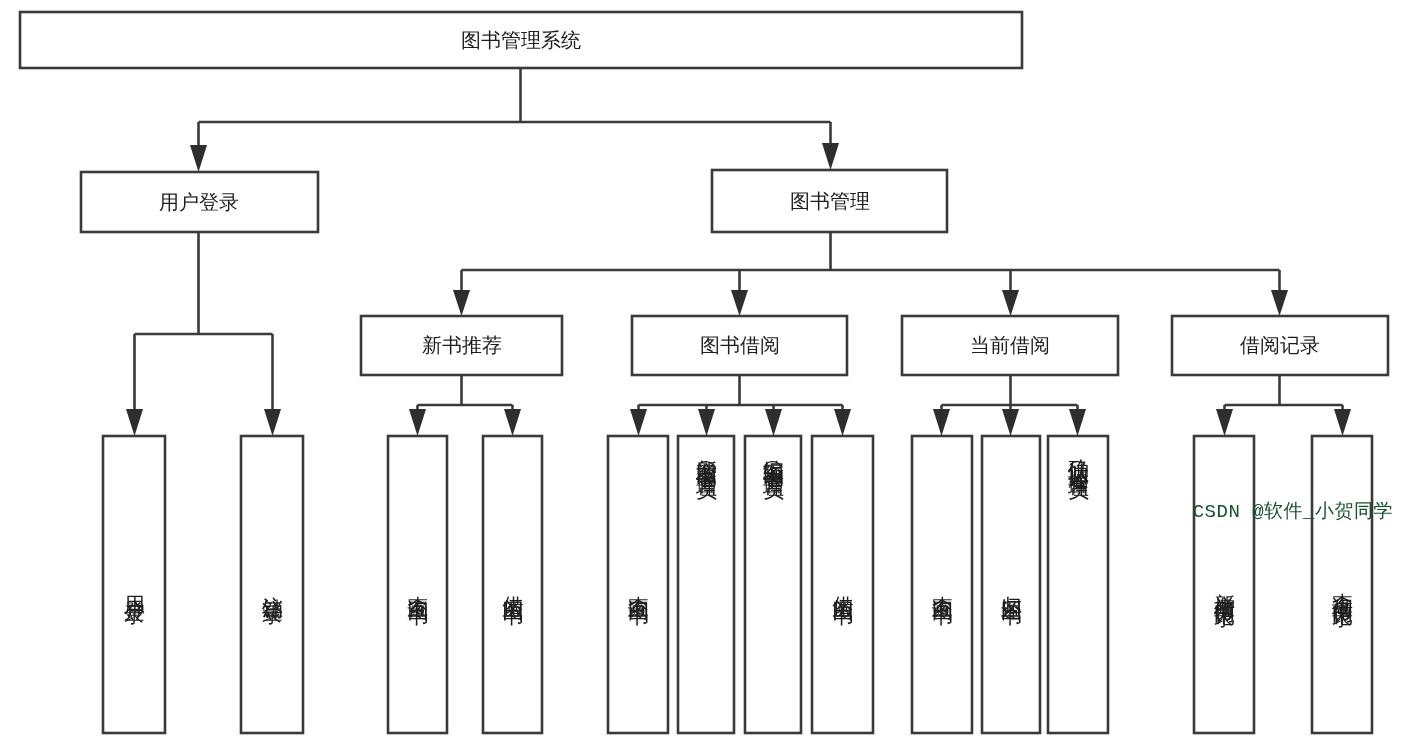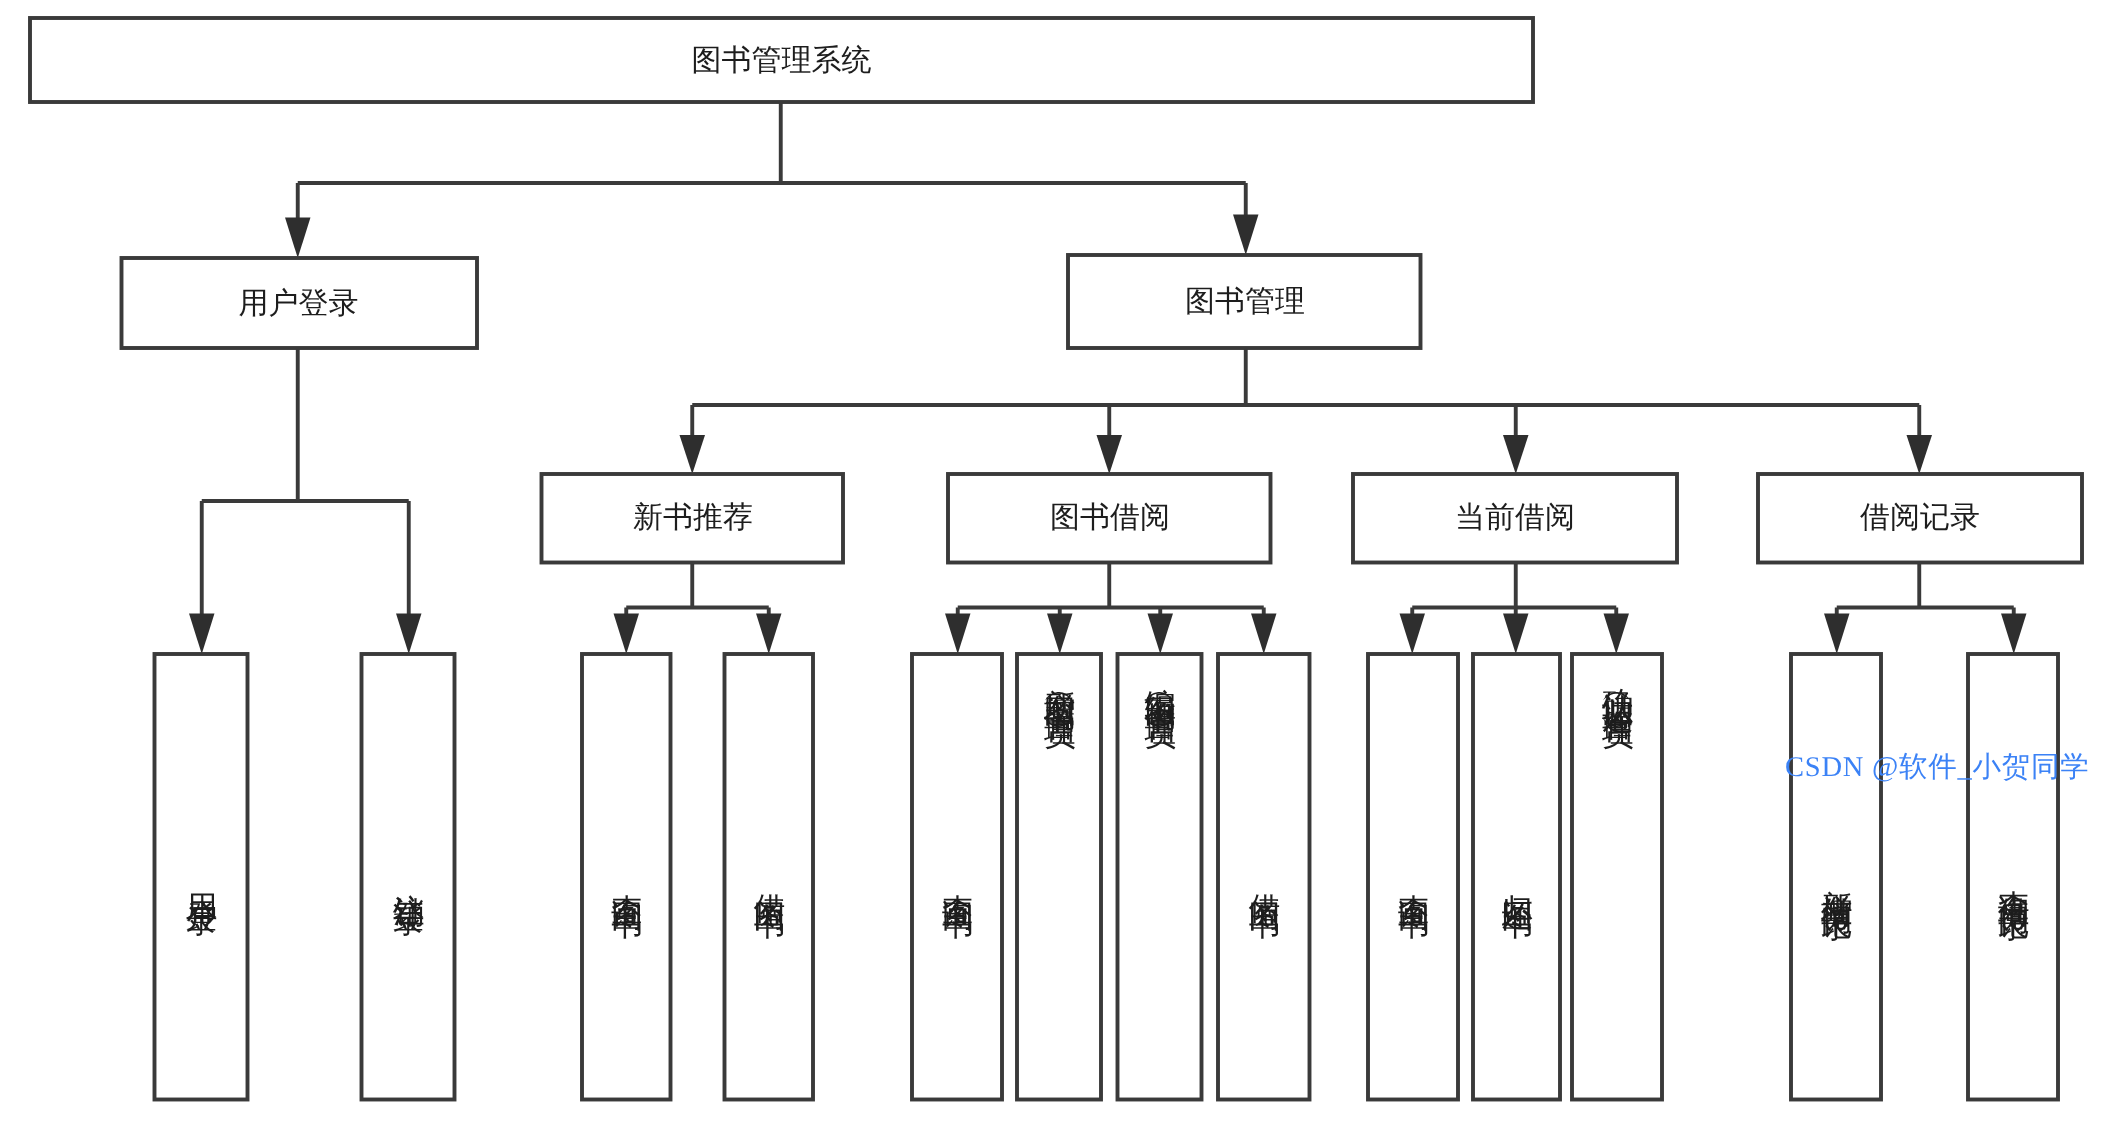--- a/index.html
+++ b/index.html
@@ -62,23 +62,23 @@
     font-size: 21px;
     line-height: 1;
     color: #1d1d1d;
     letter-spacing: 3px;
     white-space: nowrap;
   }
   .watermark {
     position: absolute;
     right: 12px;
     bottom: 6px;
-    font-family: Liberation Serif, serif;
+    font-family: Liberation Mono, monospace;
     font-size: 19px;
-    color: #3b82f6;
+    color: #14532d;
     white-space: nowrap;
     letter-spacing: 0.5px;
     margin-top: 44px;
   }
 </style>
 </head>
 <body>
 
 <div id="diagram-root">
 

